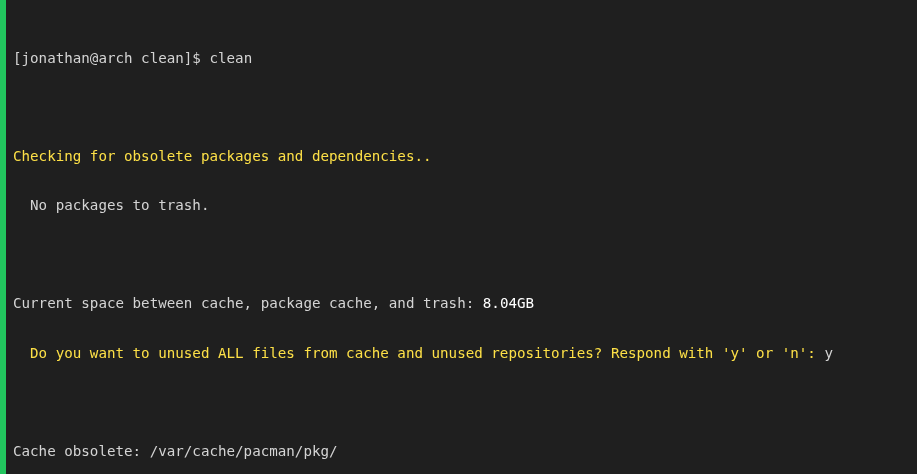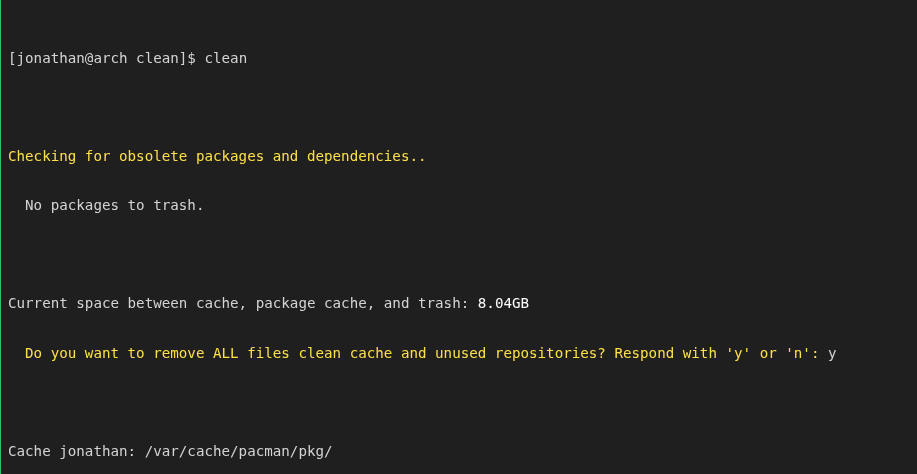--- a/index.html
+++ b/index.html
@@ -13,21 +13,21 @@
       overflow: hidden;
       position: relative;
     }
     .terminal {
       position: absolute;
       left: 0;
       top: 0;
       width: 807px;
       height: 474px;
       background: #1f1f1f;
-      border-left: 1px solid #22c55e;
+      border-left: 6px solid #22c55e;
       box-sizing: border-box;
     }
     .lines {
       position: absolute;
       left: 7px;
       top: 2px;
       font-family: "DejaVu Sans Mono", "Liberation Mono", monospace;
       font-size: 14.2px;
       color: #d4d4d4;
       white-space: pre;
@@ -44,23 +44,23 @@
 
 <div class="terminal">
   <div class="lines">
 
     <div class="line"><span>[jonathan@arch clean]$ </span><span>clean</span></div>
     <div class="line"></div>
     <div class="line yellow">Checking for obsolete packages and dependencies..</div>
     <div class="line">  No packages to trash.</div>
     <div class="line"></div>
     <div class="line"><span>Current space between cache, package cache, and trash: </span><span class="blue">8.04GB</span></div>
-    <div class="line"><span class="yellow">  Do you want to remove ALL files clean cache and unused repositories? Respond with 'y' or 'n': </span><span>y</span></div>
+    <div class="line"><span class="yellow">  Do you want to unused ALL files from cache and unused repositories? Respond with 'y' or 'n': </span><span>y</span></div>
     <div class="line"></div>
-    <div class="line">Cache jonathan: /var/cache/pacman/pkg/</div>
+    <div class="line">Cache obsolete: /var/cache/pacman/pkg/</div>
     
     
     
     
     
     
     
     
 
     

